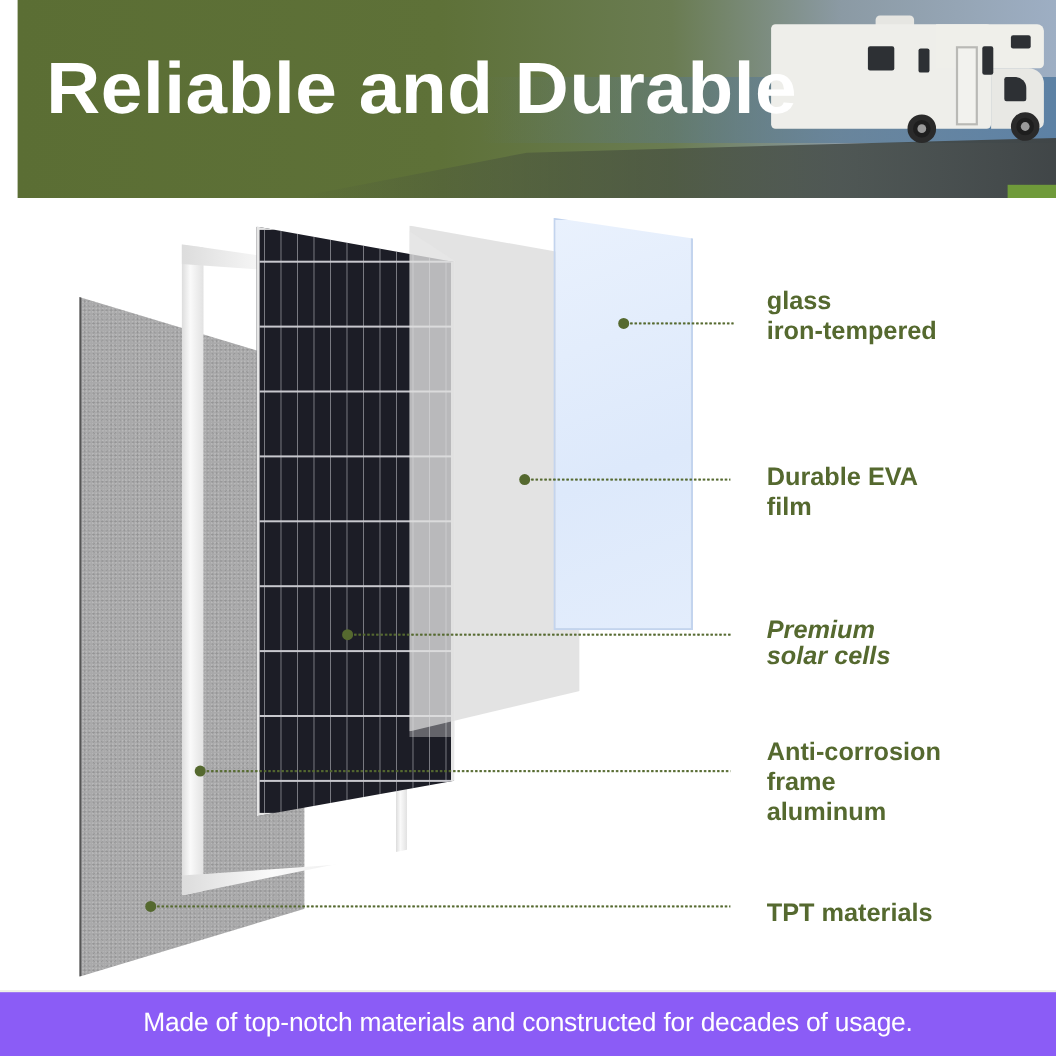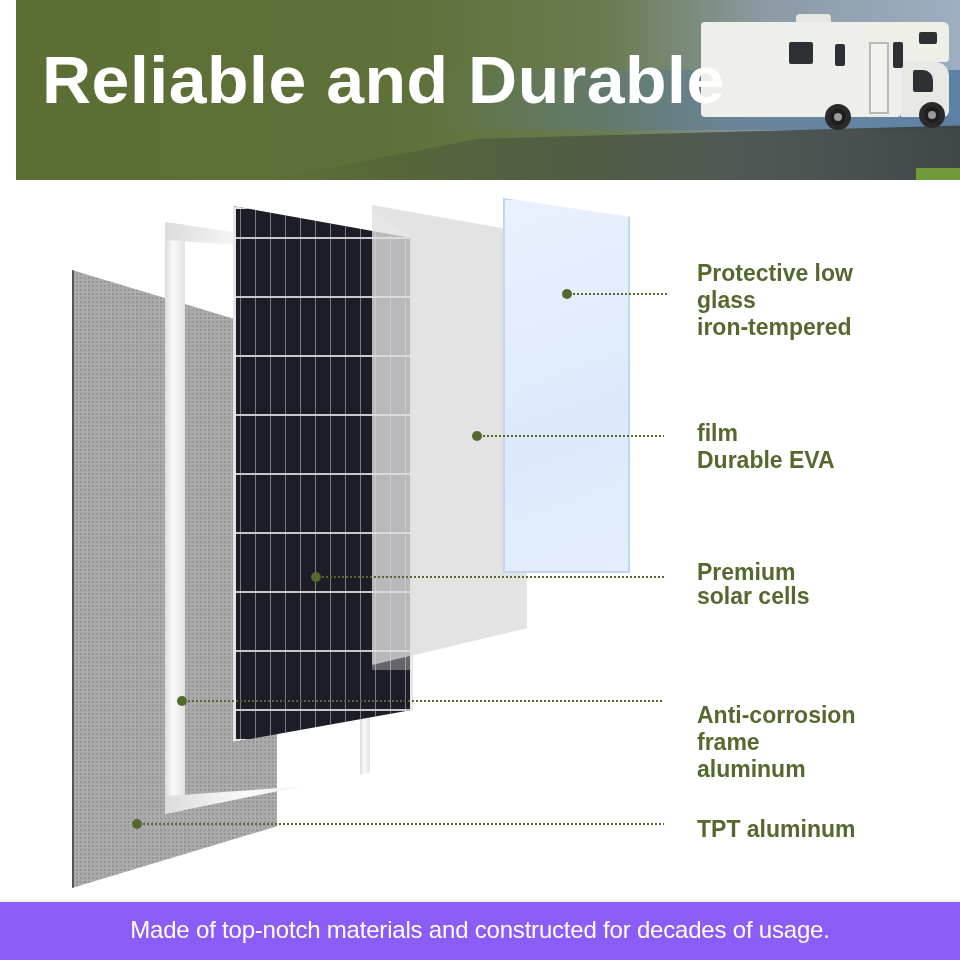--- a/index.html
+++ b/index.html
@@ -185,37 +185,36 @@
   <div class="callout" style="left:177px;top:696px;width:487px;">
     <div class="dot"></div>
     <div class="line" style="width:477px;"></div>
   </div>
   <div class="callout" style="left:132px;top:819px;width:532px;">
     <div class="dot"></div>
     <div class="line" style="width:522px;"></div>
   </div>
 
   <div class="label" style="top:260px;">
-    <span>Protective low</span>
     <span>glass</span>
     <span>iron-tempered</span>
   </div>
   <div class="label" style="top:420px;">
+    <span>Durable EVA</span>
     <span>film</span>
-    <span>Durable EVA</span>
-  </div>
-  <div class="label" style="top:560px;line-height:24px;">
+  </div>
+  <div class="label" style="top:560px;line-height:24px;font-style:italic;">
     <span>Premium</span>
     <span>solar cells</span>
   </div>
-  <div class="label" style="top:670px;margin-top:32px;">
+  <div class="label" style="top:670px;">
     <span>Anti-corrosion</span>
     <span>frame</span>
     <span>aluminum</span>
   </div>
   <div class="label" style="top:816px;">
-    <span>TPT aluminum</span>
+    <span>TPT materials</span>
   </div>
 </div>
 
 <div class="footer">
   <div class="footer-text">Made of top-notch materials and constructed for decades of usage.</div>
 </div>
 
 </body></html>

